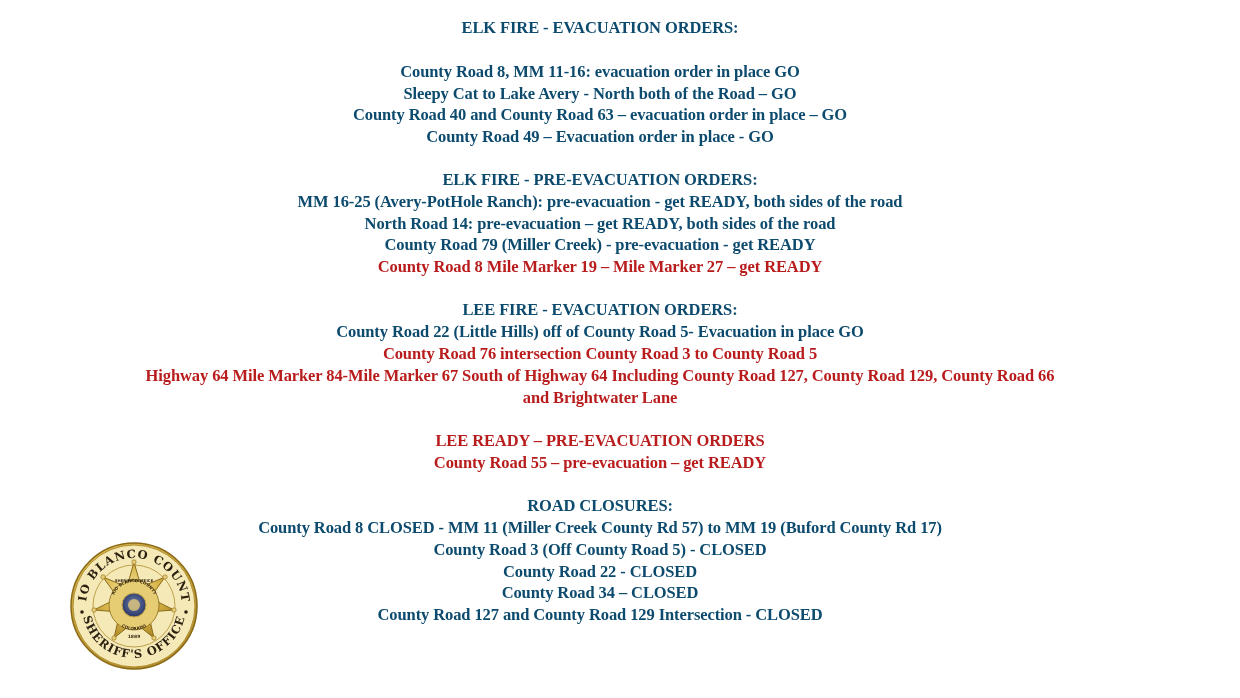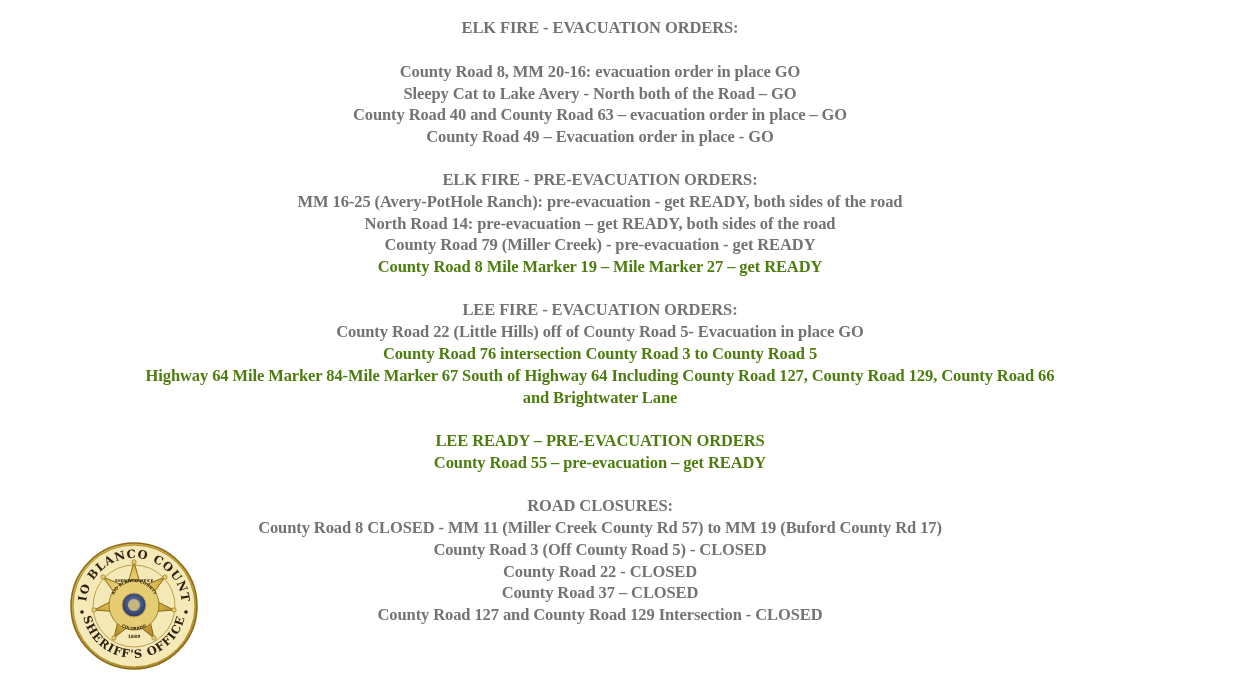--- a/index.html
+++ b/index.html
@@ -26,37 +26,37 @@
       position: absolute;
       left: 0;
       width: 1200px;
       text-align: center;
       font-weight: bold;
       font-size: 16.5px;
       line-height: 22px;
       white-space: nowrap;
       letter-spacing: -0.1px;
     }
-    .muted { color: #737373; }
-    .deep  { color: #4d7c0f; }
+    .muted { color: #0c4a6e; }
+    .deep  { color: #b91c1c; }
     .badge {
       position: absolute;
       left: 68px;
       top: 540px;
       width: 132px;
       height: 132px;
     }
   </style>
 </head>
 <body>
 
 <div class="doc">
 
   <div class="line muted" style="top:17px">ELK FIRE - EVACUATION ORDERS:</div>
-  <div class="line muted" style="top:61px">County Road 8, MM 20-16: evacuation order in place GO</div>
+  <div class="line muted" style="top:61px">County Road 8, MM 11-16: evacuation order in place GO</div>
   <div class="line muted" style="top:83px">Sleepy Cat to Lake Avery  - North both of the Road – GO</div>
   <div class="line muted" style="top:104px">County Road 40 and County Road 63 – evacuation order in place – GO</div>
   <div class="line muted" style="top:126px">County Road 49 – Evacuation order in place - GO</div>
 
   <div class="line muted" style="top:169px">ELK FIRE - PRE-EVACUATION ORDERS:</div>
   <div class="line muted" style="top:191px">MM 16-25 (Avery-PotHole Ranch): pre-evacuation - get READY, both sides of the road</div>
   <div class="line muted" style="top:213px">North Road 14: pre-evacuation – get READY, both sides of the road</div>
   <div class="line muted" style="top:234px">County Road 79 (Miller Creek) - pre-evacuation - get READY</div>
   <div class="line deep" style="top:256px">County Road 8 Mile Marker 19 – Mile Marker 27 – get READY</div>
 
@@ -66,21 +66,21 @@
   <div class="line deep" style="top:365px">Highway 64 Mile Marker 84-Mile Marker 67 South of Highway 64 Including  County Road 127, County Road 129, County Road 66</div>
   <div class="line deep" style="top:387px">and Brightwater Lane</div>
 
   <div class="line deep" style="top:430px">LEE READY – PRE-EVACUATION ORDERS</div>
   <div class="line deep" style="top:452px">County Road 55 – pre-evacuation – get READY</div>
 
   <div class="line muted" style="top:495px">ROAD CLOSURES:</div>
   <div class="line muted" style="top:517px">County Road 8 CLOSED  -  MM 11 (Miller Creek County Rd 57) to MM 19 (Buford County Rd 17)</div>
   <div class="line muted" style="top:539px">County Road 3 (Off County Road 5) - CLOSED</div>
   <div class="line muted" style="top:561px">County Road 22 - CLOSED</div>
-  <div class="line muted" style="top:582px">County Road 37 – CLOSED</div>
+  <div class="line muted" style="top:582px">County Road 34 – CLOSED</div>
   <div class="line muted" style="top:604px">County Road 127 and County Road 129 Intersection - CLOSED</div>
 </div>
 
 <div class="badge">
   <svg width="132" height="132" viewBox="0 0 132 132" xmlns="http://www.w3.org/2000/svg">
     <defs>
       <radialGradient id="gold" cx="45%" cy="40%" r="65%">
         <stop offset="0%" stop-color="#f7e7a6"></stop>
         <stop offset="55%" stop-color="#d9b64a"></stop>
         <stop offset="100%" stop-color="#a88424"></stop>

